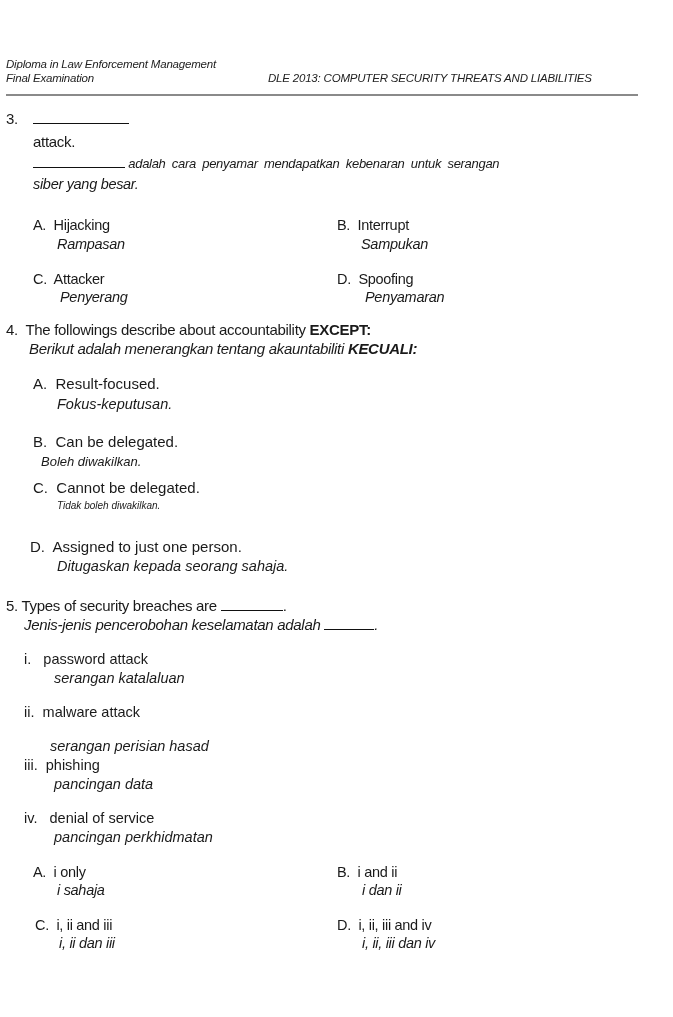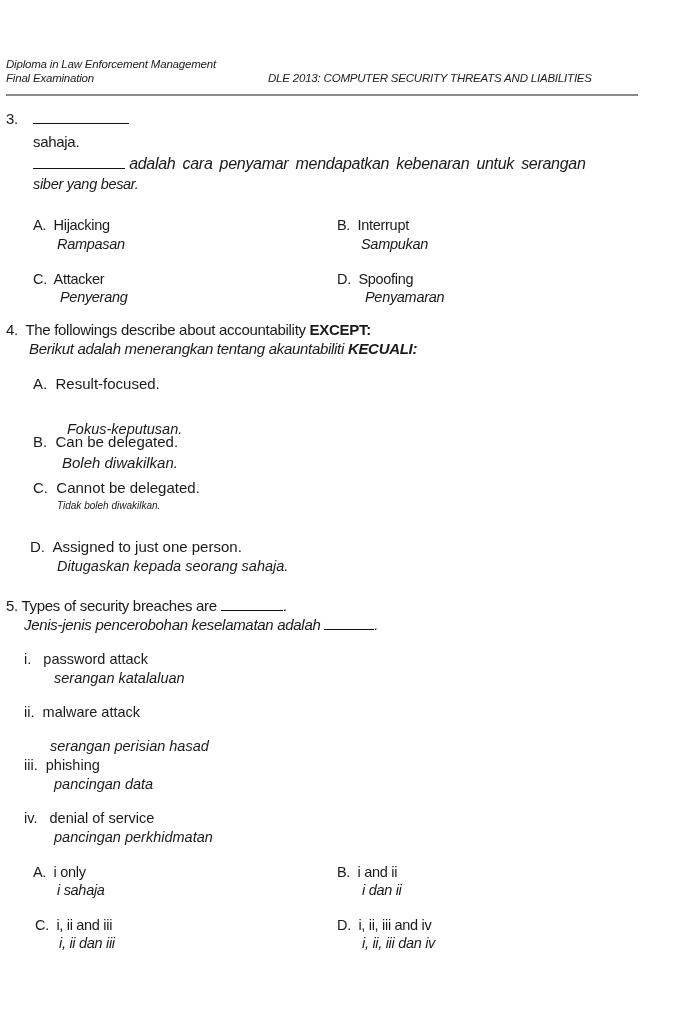--- a/index.html
+++ b/index.html
@@ -27,22 +27,22 @@
   <div class="abs hdr" style="left:6px; top:72px;">Final Examination</div>
   <div class="abs hdr" style="left:268px; top:72px;">DLE 2013: COMPUTER SECURITY THREATS AND LIABILITIES</div>
   <div class="rule"></div>
 </div>
 
 <div>
   <div class="abs q cond" style="left:6px; top:110px;">3.</div>
   <div class="abs q cond" style="left:33px; top:110px;">
     <span class="blank" style="width:96px;"></span>
   </div>
-  <div class="abs q cond" style="left:33px; top:133px;">sahaja.</div>
-  <div class="abs q cond it" style="left:33px; top:155px; font-size:16px;">
+  <div class="abs q cond" style="left:33px; top:133px;">attack.</div>
+  <div class="abs q cond it" style="left:33px; top:155px; font-size:13px;">
     <span class="blank" style="width:92px;"></span>&nbsp;<span style="word-spacing:3px;">adalah cara penyamar mendapatkan kebenaran untuk serangan</span>
   </div>
   <div class="abs q cond it" style="left:33px; top:176px; font-size:14.5px;">siber yang besar.</div>
 
   <div class="abs opt cond" style="left:33px; top:217px;">
     <span>A.</span>&nbsp; <span>Hijacking</span>
   </div>
   <div class="abs opt cond it" style="left:57px; top:236px;">Rampasan</div>
   <div class="abs opt cond" style="left:337px; top:217px;">
     <span>B.</span>&nbsp; <span>Interrupt</span>
@@ -62,25 +62,25 @@
   <div class="abs q cond" style="left:6px; top:321px;">
     <span>4.</span>&nbsp; <span>The followings describe about accountability</span> <span class="b">EXCEPT:</span>
   </div>
   <div class="abs q cond it" style="left:29px; top:340px;">
     <span>Berikut adalah menerangkan tentang akauntabiliti</span> <span class="b">KECUALI:</span>
   </div>
 
   <div class="abs q" style="left:33px; top:375px;">
     <span>A.</span>&nbsp; <span>Result-focused.</span>
   </div>
-  <div class="abs q it" style="left:67px; top:396px; font-size:14.5px;margin-top:25px;">Fokus-keputusan.</div>
+  <div class="abs q it" style="left:57px; top:396px; font-size:14.5px;">Fokus-keputusan.</div>
   <div class="abs q" style="left:33px; top:433px;">
     <span>B.</span>&nbsp; <span>Can be delegated.</span>
   </div>
-  <div class="abs q it" style="left:62px; top:454px; font-size:15px;">Boleh diwakilkan.</div>
+  <div class="abs q it" style="left:41px; top:454px; font-size:13px;">Boleh diwakilkan.</div>
   <div class="abs q" style="left:33px; top:479px;">
     <span>C.</span>&nbsp; <span>Cannot be delegated.</span>
   </div>
   <div class="abs q it" style="left:57px; top:500px; font-size:10px;">Tidak boleh diwakilkan.</div>
   <div class="abs q" style="left:30px; top:538px;">
     <span>D.</span>&nbsp; <span>Assigned to just one person.</span>
   </div>
   <div class="abs q it" style="left:57px; top:558px; font-size:14.5px;">Ditugaskan kepada seorang sahaja.</div>
 </div>
 

